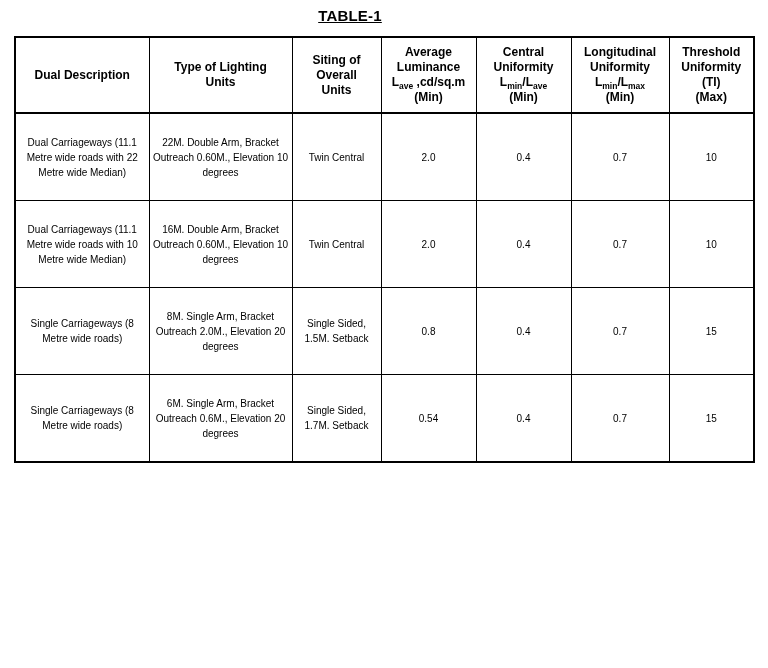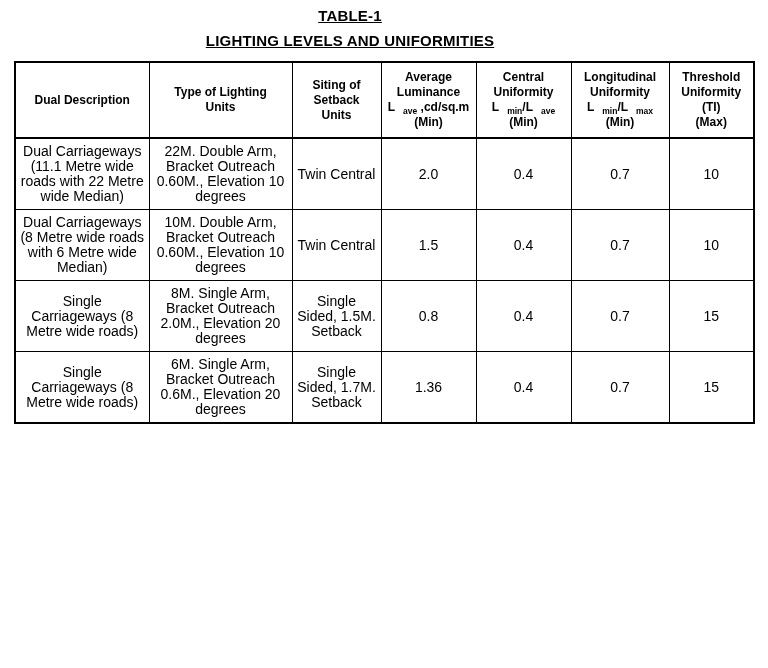--- a/index.html
+++ b/index.html
@@ -44,23 +44,23 @@
     width: 739px;
     margin: 10px auto 0 auto;
     table-layout: fixed;
     border: 2px solid #000;
   }
   table.lighting th,
   table.lighting td {
     border: 1px solid #000;
     text-align: center;
     vertical-align: middle;
-    font-size: 14px;
+    font-size: 10px;
     line-height: 15px;
-    padding: 0 3px;
+    padding: 8px 3px;
   }
   table.lighting thead th {
     font-weight: bold;
     font-size: 12px;
     line-height: 15px;
     border-bottom: 2px solid #000;
     padding: 7px 3px;
   }
   table.lighting tbody td {
     height: 70px;
@@ -70,32 +70,30 @@
   .col-siting { width: 89px; }
   .col-avg    { width: 95px; }
   .col-ovr    { width: 95px; }
   .col-long   { width: 98px; }
   .col-thr    { width: 85px; }
 
   .sub {
     font-size: 8.5px;
     vertical-align: sub;
     line-height: 0;
-    margin-left: 8px;
   }
   .nowrap { white-space: nowrap; }
 </style>
 </head>
 <body>
 
 <div class="page">
 
   <div class="title-block">
     <div class="title-main">TABLE-1</div>
-    <div class="title-sub">LIGHTING LEVELS AND UNIFORMITIES</div>
   </div>
 
   <table class="lighting">
     <colgroup>
       <col class="col-road">
       <col class="col-type">
       <col class="col-siting">
       <col class="col-avg">
       <col class="col-ovr">
       <col class="col-long">
@@ -105,21 +103,21 @@
       <tr>
         <th>
           <span>Dual Description</span>
         </th>
         <th>
           <span>Type of Lighting</span><br>
           <span>Units</span>
         </th>
         <th>
           <span>Siting of</span><br>
-          <span>Setback</span><br>
+          <span>Overall</span><br>
           <span>Units</span>
         </th>
         <th>
           <span>Average</span><br>
           <span>Luminance</span><br>
           <span class="nowrap"><span>L</span><span class="sub">ave</span><span> ,cd/sq.m</span></span><br>
           <span>(Min)</span>
         </th>
         <th>
           <span>Central</span><br>
@@ -145,42 +143,42 @@
       <tr>
         <td>Dual Carriageways (11.1 Metre wide roads with 22 Metre wide Median)</td>
         <td>22M. Double Arm, Bracket Outreach 0.60M., Elevation 10 degrees</td>
         <td>Twin Central</td>
         <td>2.0</td>
         <td>0.4</td>
         <td>0.7</td>
         <td>10</td>
       </tr>
       <tr>
-        <td>Dual Carriageways (8 Metre wide roads with 6 Metre wide Median)</td>
-        <td>10M. Double Arm, Bracket Outreach 0.60M., Elevation 10 degrees</td>
+        <td>Dual Carriageways (11.1 Metre wide roads with 10 Metre wide Median)</td>
+        <td>16M. Double Arm, Bracket Outreach 0.60M., Elevation 10 degrees</td>
         <td>Twin Central</td>
-        <td>1.5</td>
+        <td>2.0</td>
         <td>0.4</td>
         <td>0.7</td>
         <td>10</td>
       </tr>
       <tr>
         <td>Single Carriageways (8 Metre wide roads)</td>
         <td>8M. Single Arm, Bracket Outreach 2.0M., Elevation  20 degrees</td>
         <td>Single Sided, 1.5M. Setback</td>
         <td>0.8</td>
         <td>0.4</td>
         <td>0.7</td>
         <td>15</td>
       </tr>
       <tr>
         <td>Single Carriageways (8 Metre wide roads)</td>
         <td>6M. Single Arm, Bracket Outreach 0.6M., Elevation  20 degrees</td>
         <td>Single Sided, 1.7M. Setback</td>
-        <td>1.36</td>
+        <td>0.54</td>
         <td>0.4</td>
         <td>0.7</td>
         <td>15</td>
       </tr>
     </tbody>
   </table>
 
 </div>
 
 </body></html>

